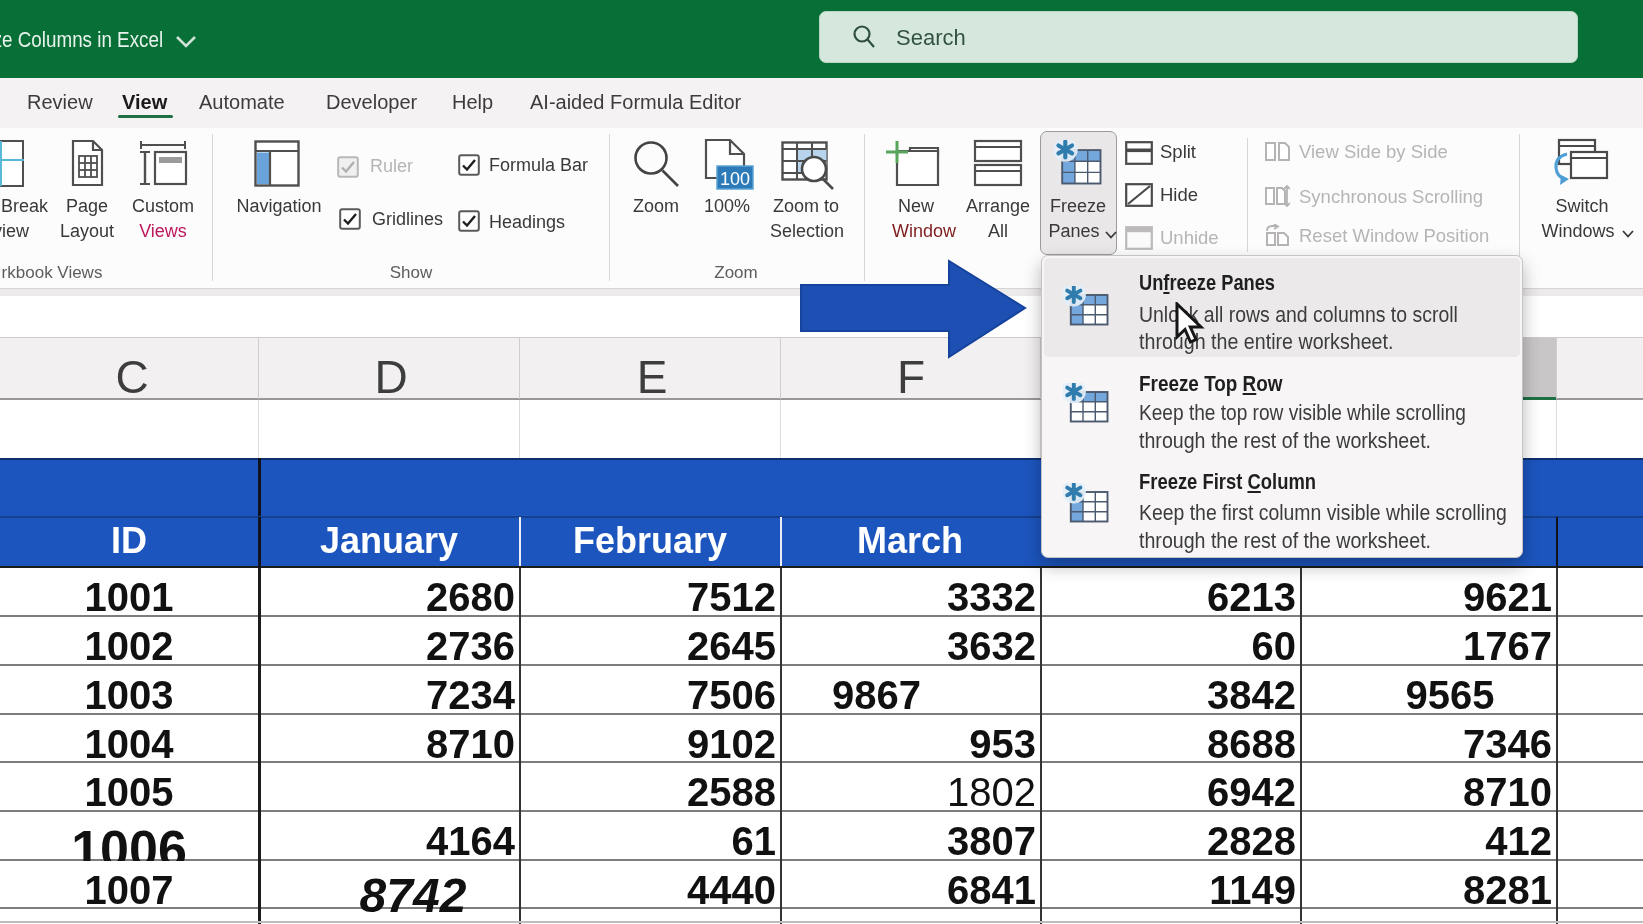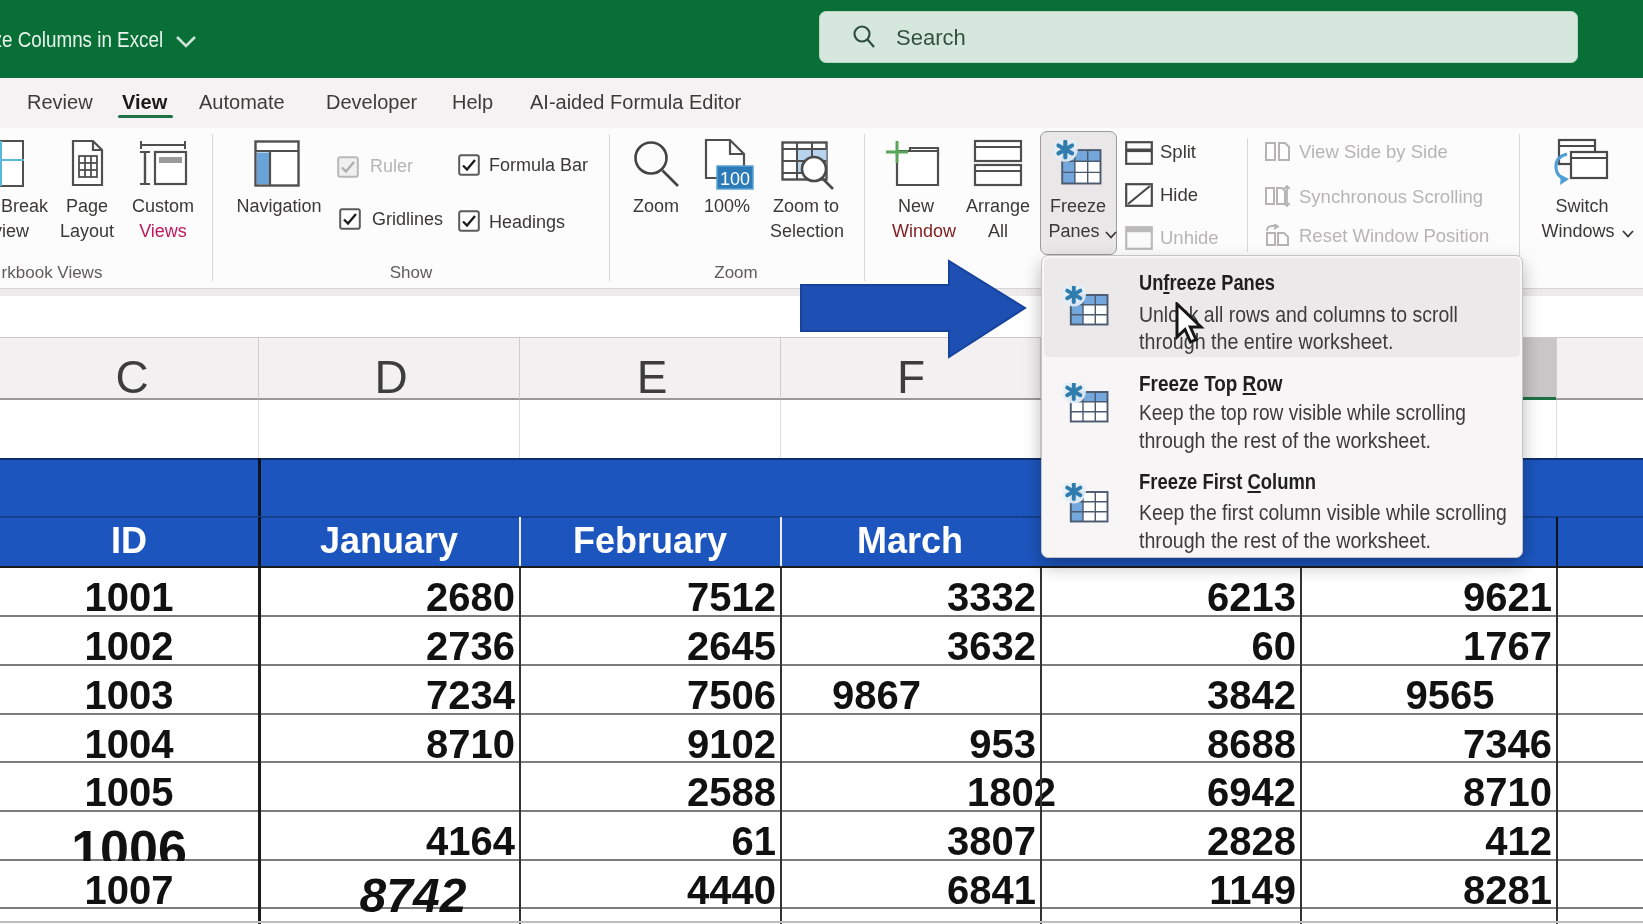--- a/index.html
+++ b/index.html
@@ -263,21 +263,21 @@
 <div style="position:absolute;left:0px;top:715px;width:1643px;height:48px;background:#ffffff;border-bottom:2px solid #7d7d7d;"></div>
 <div style="position:absolute;left:129px;top:722px;transform:translateX(-50%);font-size:40px;color:#111111;font-weight:700;white-space:nowrap;">1004</div>
 <div style="position:absolute;left:311px;top:722px;width:204px;text-align:right;font-size:40px;font-weight:700;color:#111111;">8710</div>
 <div style="position:absolute;left:572px;top:722px;width:204px;text-align:right;font-size:40px;font-weight:700;color:#111111;">9102</div>
 <div style="position:absolute;left:832px;top:722px;width:204px;text-align:right;font-size:40px;font-weight:700;color:#111111;">953</div>
 <div style="position:absolute;left:1092px;top:722px;width:204px;text-align:right;font-size:40px;font-weight:700;color:#111111;">8688</div>
 <div style="position:absolute;left:1348px;top:722px;width:204px;text-align:right;font-size:40px;font-weight:700;color:#111111;">7346</div>
 <div style="position:absolute;left:0px;top:763px;width:1643px;height:49px;background:#ffffff;border-bottom:2px solid #7d7d7d;"></div>
 <div style="position:absolute;left:129px;top:770px;transform:translateX(-50%);font-size:40px;color:#111111;font-weight:700;white-space:nowrap;">1005</div>
 <div style="position:absolute;left:572px;top:770px;width:204px;text-align:right;font-size:40px;font-weight:700;color:#111111;">2588</div>
-<div style="position:absolute;left:852px;top:770px;width:204px;text-align:right;font-size:40px;font-weight:700;color:#111111;">1802</div>
+<div style="position:absolute;left:832px;top:770px;width:204px;text-align:right;font-size:40px;font-weight:400;color:#111111;">1802</div>
 <div style="position:absolute;left:1092px;top:770px;width:204px;text-align:right;font-size:40px;font-weight:700;color:#111111;">6942</div>
 <div style="position:absolute;left:1348px;top:770px;width:204px;text-align:right;font-size:40px;font-weight:700;color:#111111;">8710</div>
 <div style="position:absolute;left:0px;top:812px;width:1643px;height:49px;background:#ffffff;border-bottom:2px solid #7d7d7d;"></div>
 <div style="position:absolute;left:129px;top:819px;transform:translateX(-50%);font-size:52px;color:#111111;font-weight:700;white-space:nowrap;">1006</div>
 <div style="position:absolute;left:311px;top:819px;width:204px;text-align:right;font-size:40px;font-weight:700;color:#111111;">4164</div>
 <div style="position:absolute;left:572px;top:819px;width:204px;text-align:right;font-size:40px;font-weight:700;color:#111111;">61</div>
 <div style="position:absolute;left:832px;top:819px;width:204px;text-align:right;font-size:40px;font-weight:700;color:#111111;">3807</div>
 <div style="position:absolute;left:1092px;top:819px;width:204px;text-align:right;font-size:40px;font-weight:700;color:#111111;">2828</div>
 <div style="position:absolute;left:1348px;top:819px;width:204px;text-align:right;font-size:40px;font-weight:700;color:#111111;">412</div>
 <div style="position:absolute;left:0px;top:861px;width:1643px;height:48px;background:#ffffff;border-bottom:2px solid #7d7d7d;"></div>

